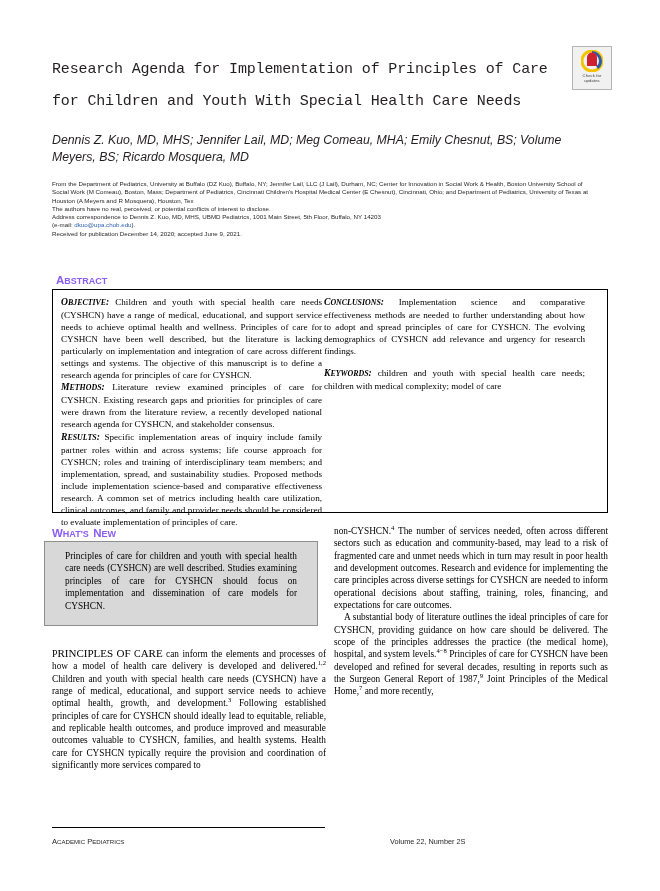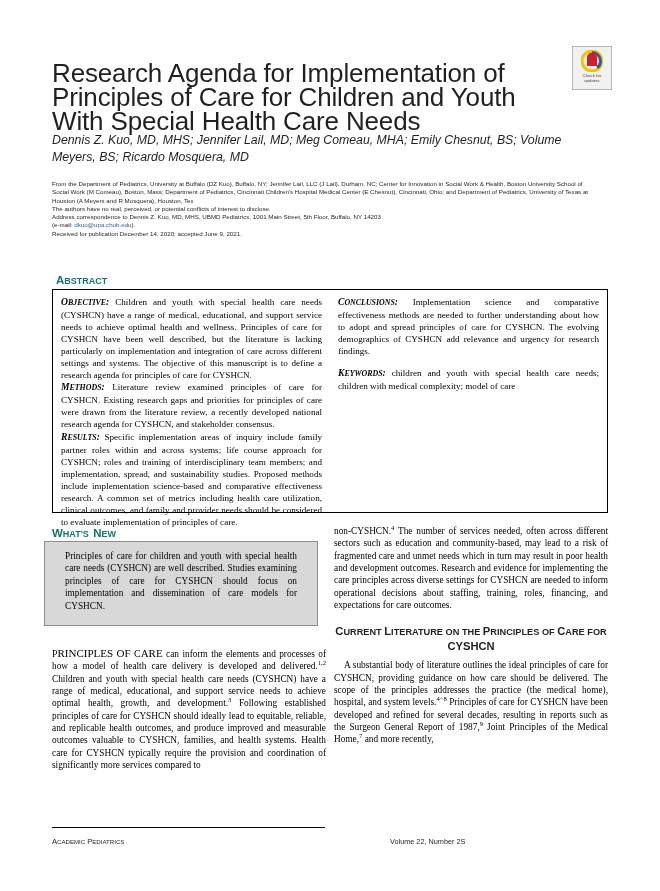--- a/index.html
+++ b/index.html
@@ -49,23 +49,23 @@
     margin-top: 1px;
     letter-spacing: 0.1px;
   }
 
   
   .title {
     position: absolute;
     left: 52px;
     top: 44px;
     width: 500px;
-    font-family: Liberation Sans, sans-serif;
-    font-size: 26px;
-    line-height: 24px;
+    font-family: Liberation Mono, monospace;
+    font-size: 15px;
+    line-height: 32px;
     color: #231f20;
     font-weight: 400;
     letter-spacing: -0.15px;
   }
 
   
   .authors {
     position: absolute;
     left: 52px;
     top: 132px;
@@ -88,21 +88,21 @@
     line-height: 8.3px;
     color: #231f20;
   }
   .notes p { margin: 0; }
   .notes .email-link { color: #2b5fb0; }
 
   
   .section-label {
     font-family: "Liberation Sans", sans-serif;
     font-weight: bold;
-    color: #0f766e;
+    color: #8b5cf6;
   }
   .sc-first { font-size: 11.5px; }
   .sc-rest  { font-size: 9px; }
 
   #abstract-heading {
     position: absolute;
     left: 56px;
     top: 270px;
   }
 
@@ -110,21 +110,21 @@
   .abstract-box {
     position: absolute;
     left: 52px;
     top: 289px;
     width: 556px;
     height: 224px;
     border: 1px solid #000;
     box-sizing: border-box;
     padding: 6px 8px 4px 8px;
     display: flex;
-    gap: 16px;
+    gap: 2px;
   }
   .abstract-col {
     width: 261px;
     font-size: 9.1px;
     line-height: 12.05px;
     text-align: justify;
     color: #000;
   }
   .abstract-col p { margin: 0; }
   .abstract-col .lead {
@@ -276,21 +276,20 @@
   <div class="whatsnew-box">
     <p>Principles of care for children and youth with special health care needs (CYSHCN) are well described. Studies examining principles of care for CYSHCN should focus on implementation and dissemination of care models for CYSHCN.</p>
   </div>
 
   <div class="body-col" id="body-left">
     <p class="noindent"><span class="smallcaps-run"><span class="sc-b1">P</span><span class="sc-b2">RINCIPLES</span> <span class="sc-b2">OF</span> <span class="sc-b1">C</span><span class="sc-b2">ARE</span></span><span> can inform the elements and processes of how a model of health care delivery is developed and delivered.</span><span class="sup">1,2</span><span> Children and youth with special health care needs (CYSHCN) have a range of medical, educational, and support service needs to achieve optimal health, growth, and development.</span><span class="sup">3</span><span> Following established principles of care for CYSHCN should ideally lead to equitable, reliable, and replicable health outcomes, and produce improved and measurable outcomes valuable to CYSHCN, families, and health systems. Health care for CYSHCN typically require the provision and coordination of significantly more services compared to</span></p>
   </div>
 
   <div class="body-col" id="body-right">
     <p class="noindent"><span>non-CYSHCN.</span><span class="sup">4</span><span> The number of services needed, often across different sectors such as education and community-based, may lead to a risk of fragmented care and unmet needs which in turn may result in poor health and development outcomes. Research and evidence for implementing the care principles across diverse settings for CYSHCN are needed to inform operational decisions about staffing, training, roles, financing, and expectations for care outcomes.</span></p>
-    <p class="body-heading"><span class="h-first">C</span><span class="h-rest">URRENT</span> <span class="h-first">L</span><span class="h-rest">ITERATURE ON THE</span> <span class="h-first">P</span><span class="h-rest">RINCIPLES OF</span> <span class="h-first">C</span><span class="h-rest">ARE FOR</span> <span class="h-first">CYSHCN</span></p>
     <p><span>A substantial body of literature outlines the ideal principles of care for CYSHCN, providing guidance on how care should be delivered. The scope of the principles addresses the practice (the medical home), hospital, and system levels.</span><span class="sup">4−8</span><span> Principles of care for CYSHCN have been developed and refined for several decades, resulting in reports such as the Surgeon General Report of 1987,</span><span class="sup">9</span><span> Joint Principles of the Medical Home,</span><span class="sup">7</span><span> and more recently,</span></p>
   </div>
 
   <div class="footer-rule"></div>
   <div class="footer">
     <div class="footer-row">
       <div class="footer-left"><span class="jname-first">A</span><span class="jname-rest">CADEMIC</span> <span class="jname-first">P</span><span class="jname-rest">EDIATRICS</span></div>
       <div class="footer-center"></div>
       <div class="footer-right">Volume 22, Number 2S</div>
     </div>

